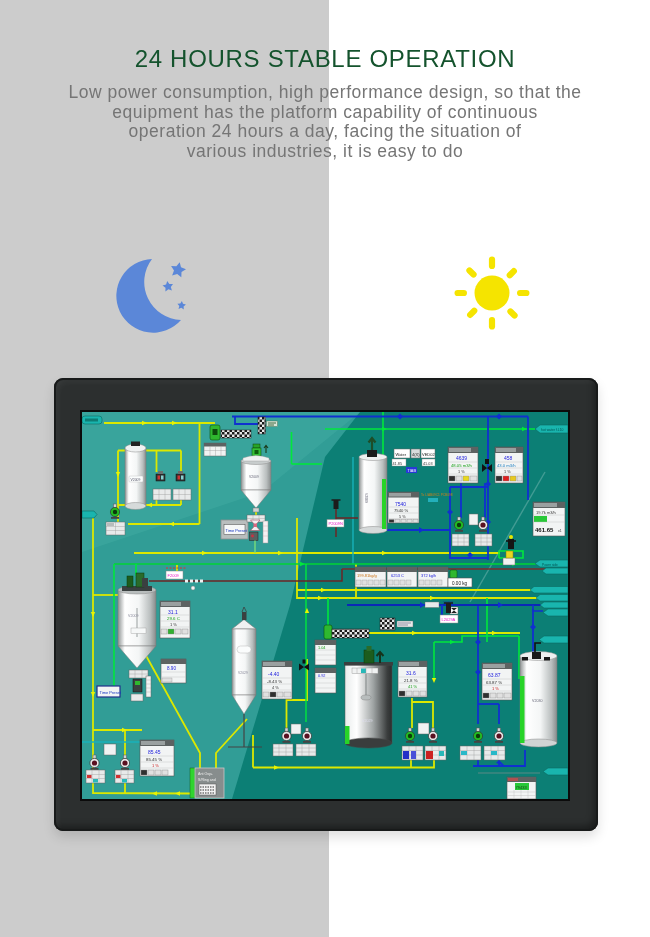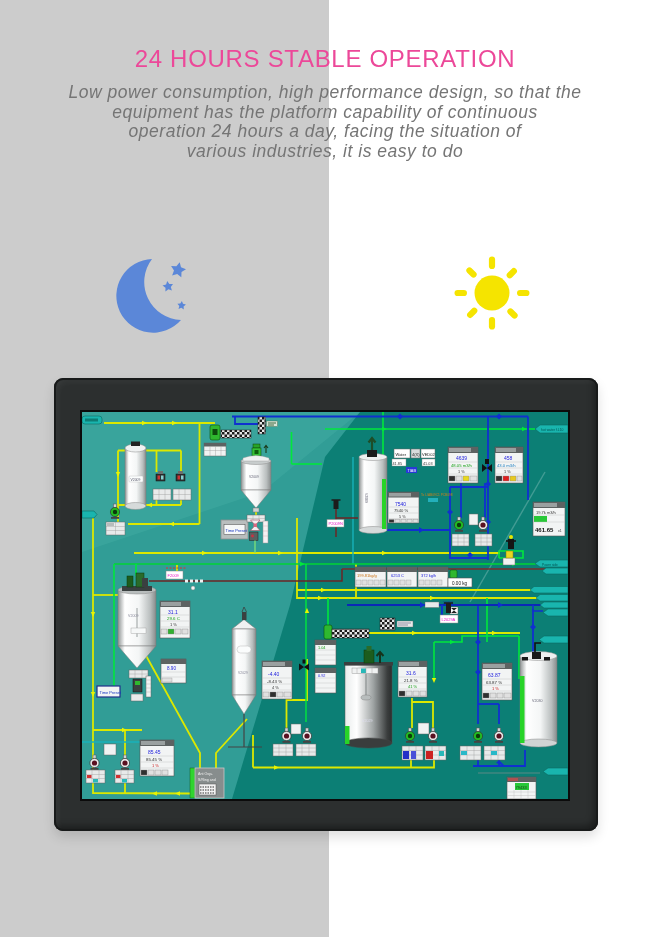--- a/index.html
+++ b/index.html
@@ -1,22 +1,22 @@
 <!DOCTYPE html>
 <html><head>
 <meta charset="utf-8">
 <style>
   html,body{margin:0;padding:0;}
   body{width:650px;height:937px;position:relative;background:#ffffff;overflow:hidden;
        font-family:"Liberation Sans", sans-serif;}
   .grayhalf{position:absolute;left:0;top:0;width:329px;height:937px;background:#cccccc;}
   .title{position:absolute;left:0;top:45px;width:650px;text-align:center;
-         font-size:24px;color:#ec4899;letter-spacing:0.7px;}
+         font-size:24px;color:#14532d;letter-spacing:0.7px;}
   .para{position:absolute;left:0;top:83px;width:650px;text-align:center;
-        font-size:17.5px;line-height:19.6px;color:#757575;letter-spacing:0.52px;font-style:italic;}
+        font-size:17.5px;line-height:19.6px;color:#757575;letter-spacing:0.52px;}
   .monitor{position:absolute;left:54px;top:378px;width:544px;height:453px;
            background:#2c2f2f;border-radius:9px;
            box-shadow:inset 0 0 0 2px #181a1a, inset 4px 4px 6px rgba(255,255,255,0.05),
                       inset -4px -5px 7px rgba(0,0,0,0.38), 0 6px 12px rgba(0,0,0,0.13);}
   .screen{position:absolute;left:28px;top:34px;width:486px;height:387px;background:#0e8177;
           box-shadow:0 0 0 2px #0b0b0b;}
 </style>
 </head>
 <body>
 

